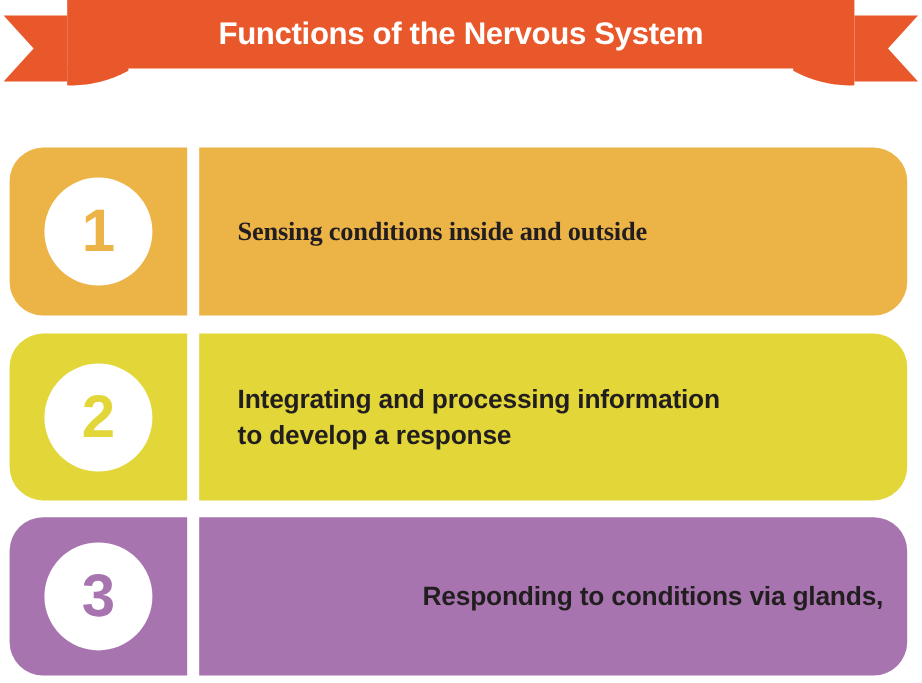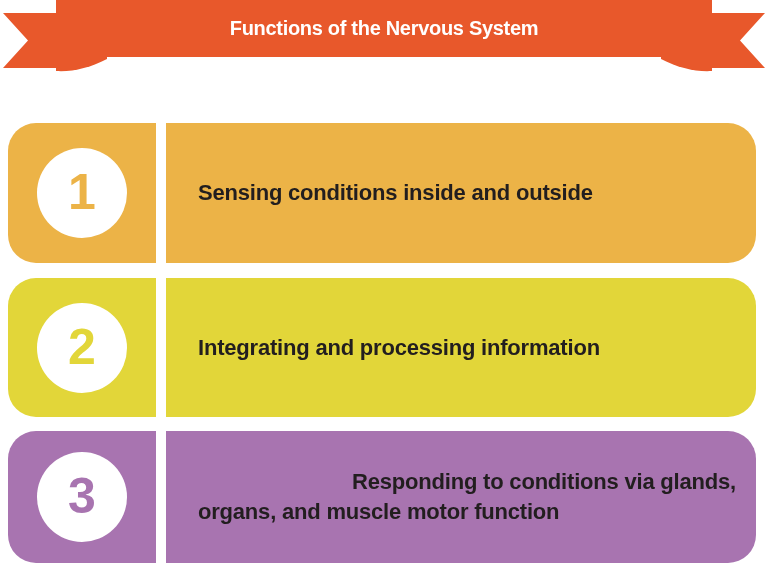--- a/index.html
+++ b/index.html
@@ -20,21 +20,21 @@
     display: block;
   }
   .banner-title {
     position: absolute;
     left: 56px; top: 0;
     width: 656px; height: 57px;
     display: flex;
     align-items: center;
     justify-content: center;
     color: #ffffff;
-    font-size: 20px;
+    font-size: 26px;
     font-weight: bold;
     letter-spacing: -0.3px;
     white-space: nowrap;
   }
 
   
   .func-row { position: absolute; left: 0; width: 768px; }
   .func-row.r0 { top: 123px; height: 140px; }
   .func-row.r1 { top: 278px; height: 139px; }
   .func-row.r2 { top: 431px; height: 132px; }
@@ -96,40 +96,40 @@
   </svg>
   <div class="banner-title">Functions of the Nervous System</div>
 
   <div class="func-row r0">
     <div class="badge" style="background-color: rgb(236, 179, 71);">
       <div class="circle">
         <span class="step-num" style="color: rgb(236, 179, 71);">1</span>
       </div>
     </div>
     <div class="panel" style="background-color: rgb(236, 179, 71);">
-      <div class="line" style="color: rgb(34, 30, 31);">Sensing conditions inside and outside</div>
+      <div class="line" style="color: rgb(34, 30, 31); font-family: Liberation Serif, serif;">Sensing conditions inside and outside</div>
     </div>
   </div>
 
   <div class="func-row r1">
     <div class="badge" style="background-color: rgb(226, 214, 57);">
       <div class="circle">
         <span class="step-num" style="color: rgb(226, 214, 57);">2</span>
       </div>
     </div>
     <div class="panel" style="background-color: rgb(226, 214, 57);">
       <div class="line" style="color: rgb(34, 30, 31);">Integrating and processing information</div>
+      <div class="line" style="color: rgb(34, 30, 31);">to develop a response</div>
     </div>
   </div>
 
   <div class="func-row r2">
     <div class="badge" style="background-color: rgb(168, 116, 176);">
       <div class="circle">
         <span class="step-num" style="color: rgb(168, 116, 176);">3</span>
       </div>
     </div>
     <div class="panel" style="background-color: rgb(168, 116, 176);">
       <div class="line" style="color: rgb(34, 30, 31); text-align: right;">Responding to conditions via glands,</div>
-      <div class="line" style="color: rgb(34, 30, 31);">organs, and muscle motor function</div>
     </div>
   </div>
 
 </div>
 
 </body></html>

